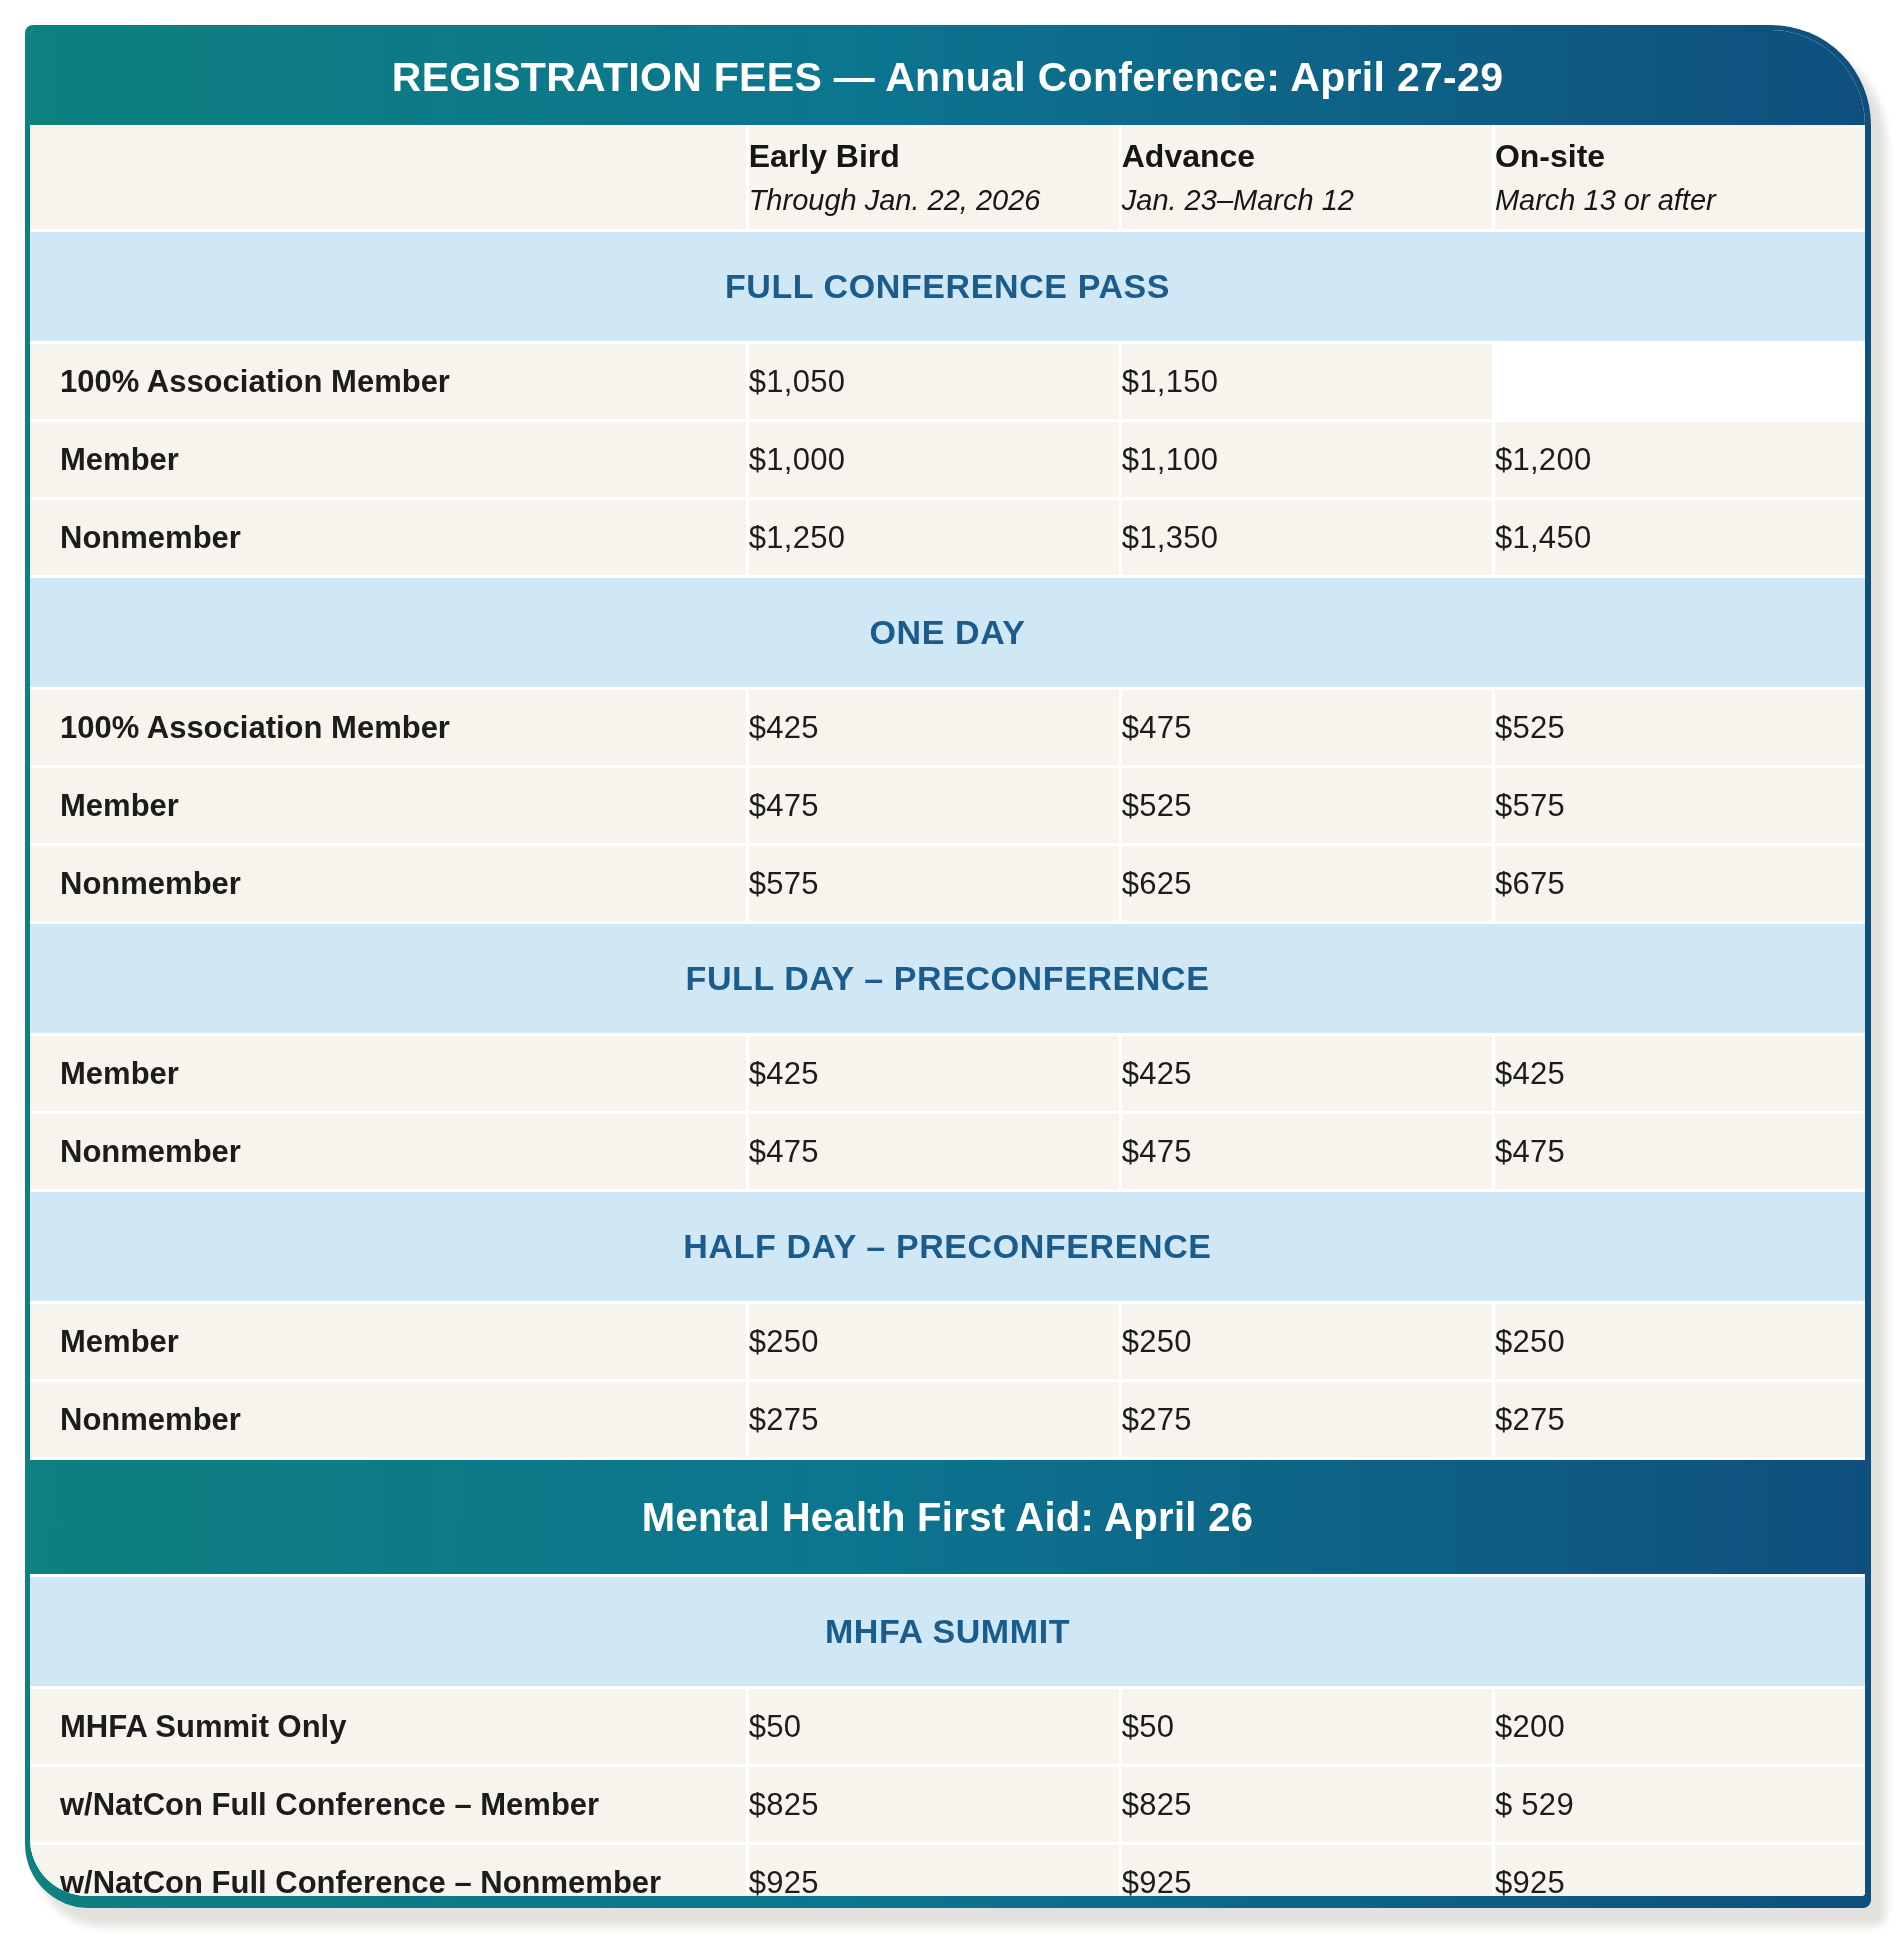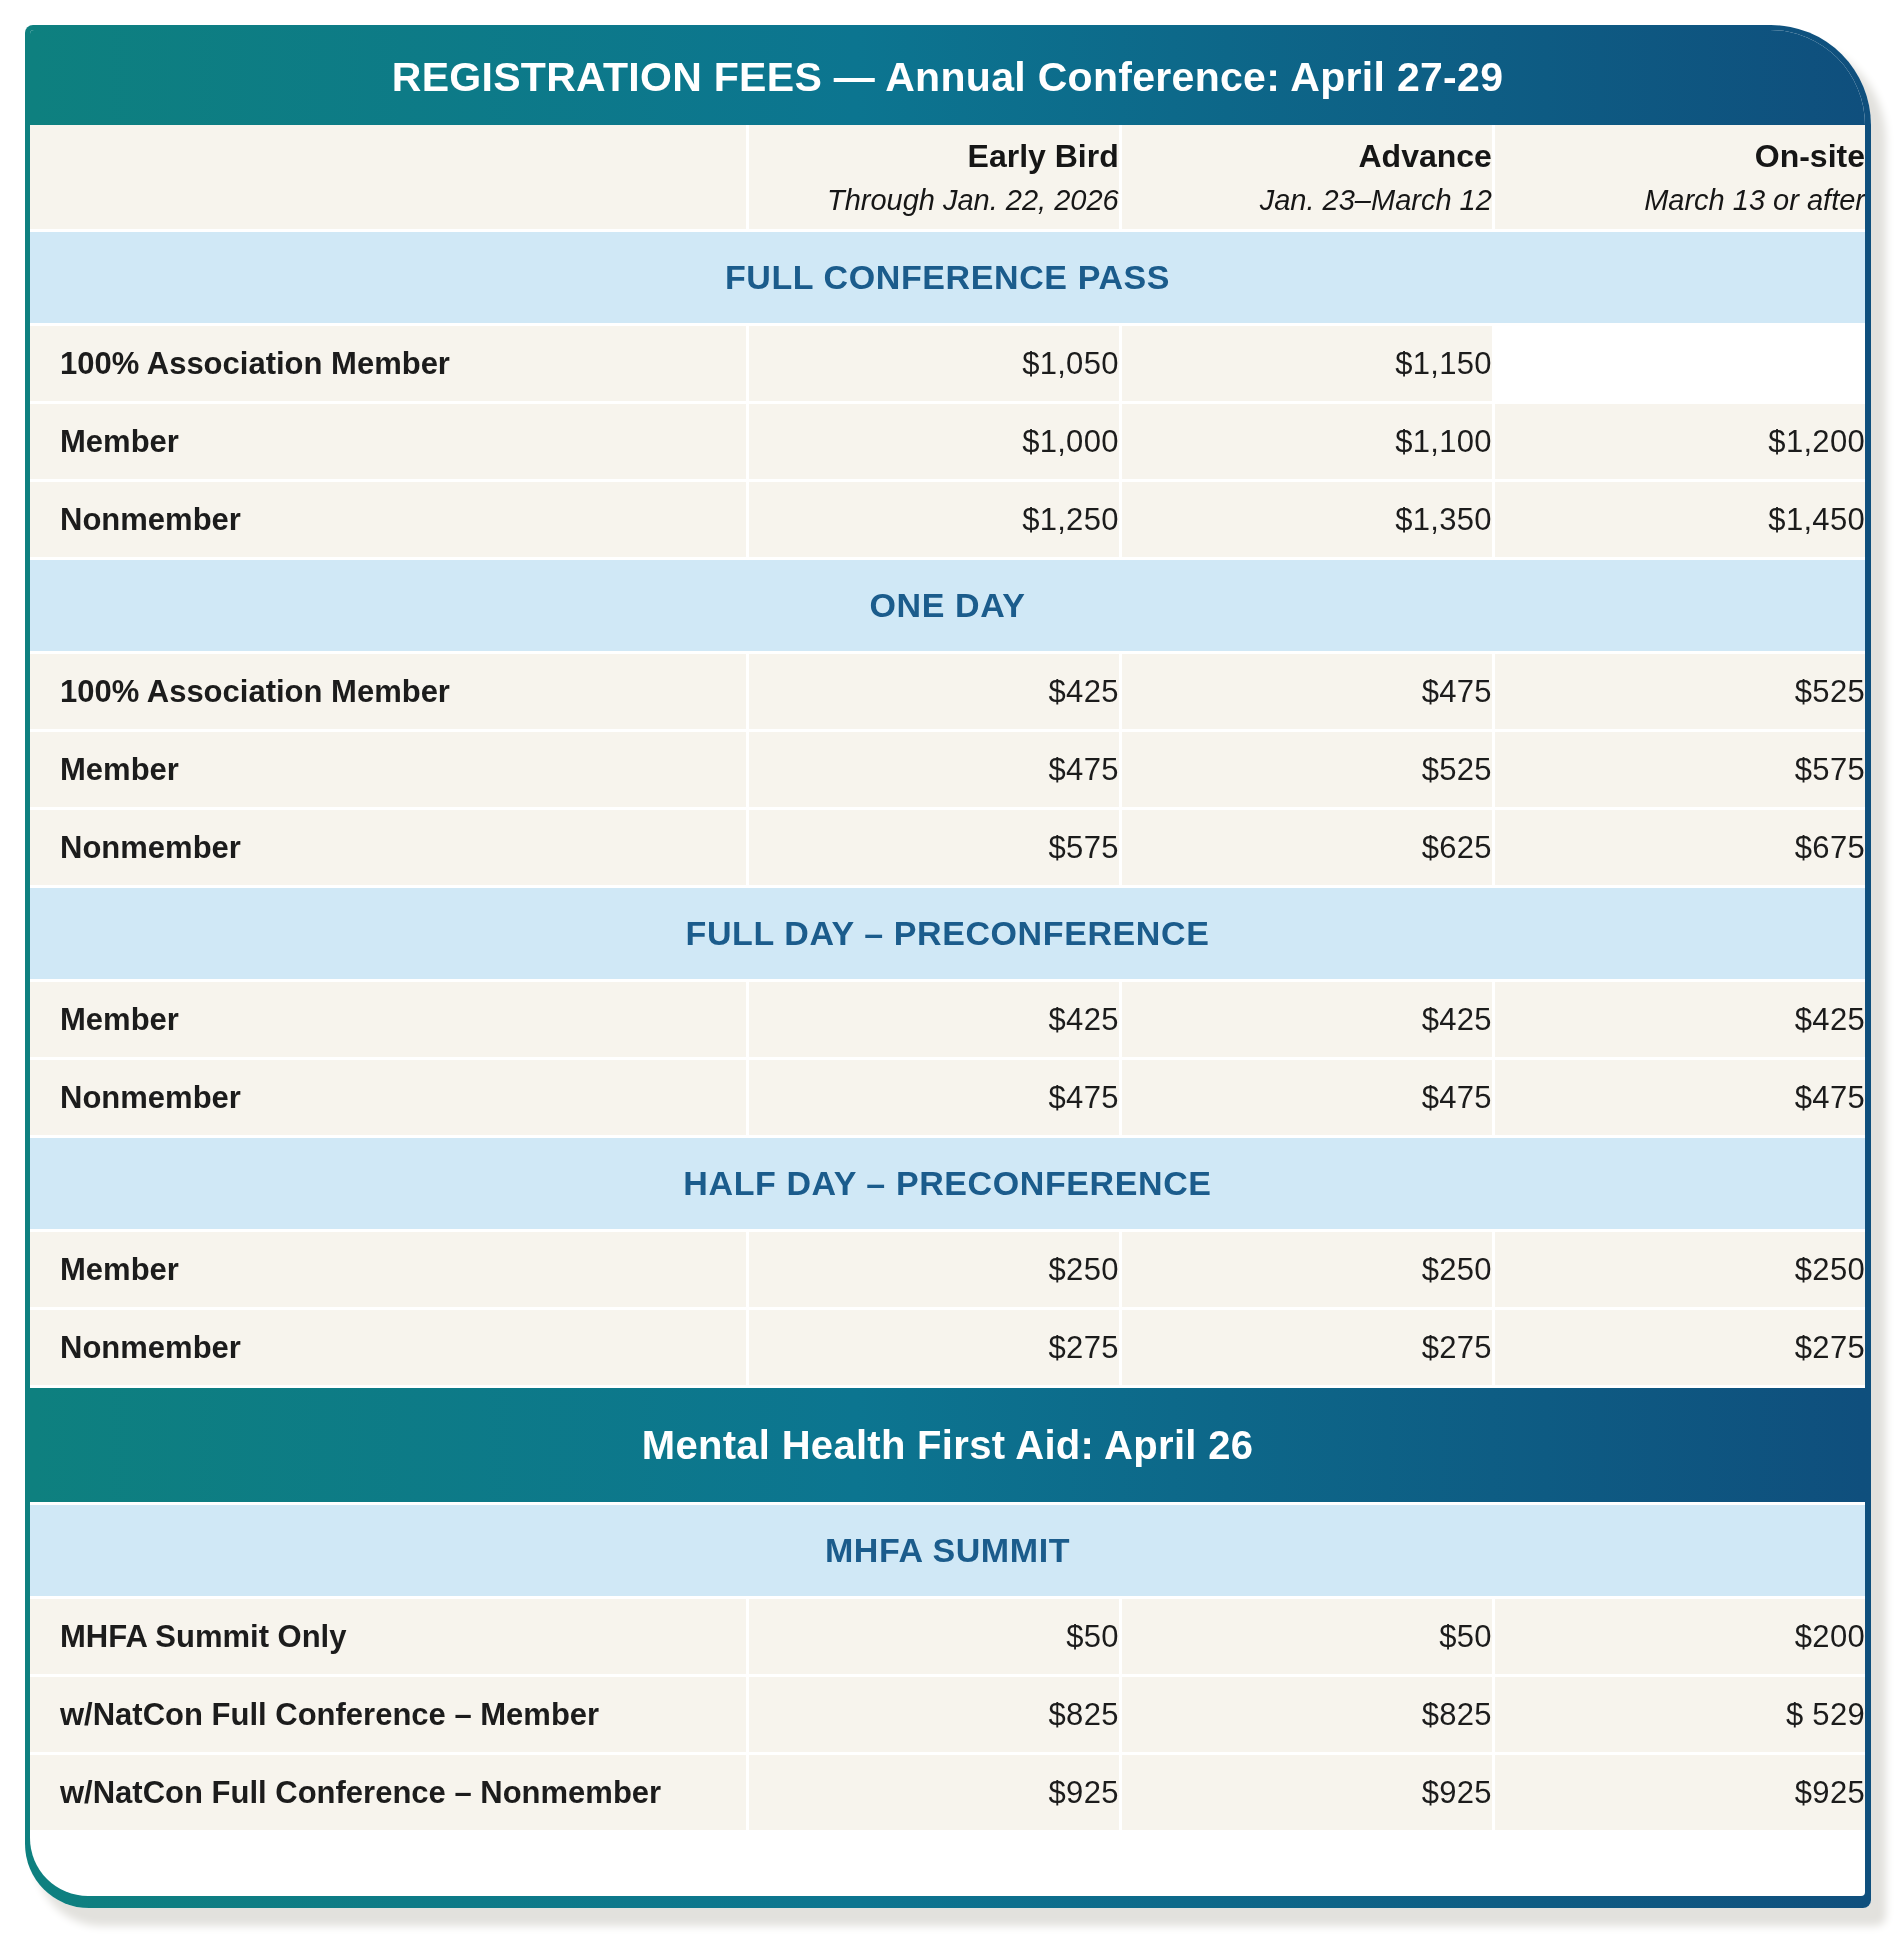--- a/index.html
+++ b/index.html
@@ -38,32 +38,32 @@
     grid-template-columns:39% 1fr 1fr 1fr;
     column-gap:3px;
     background:#ffffff;
     margin-bottom:3px;
   }
   .header-row{ height:104px; }
   .data-row{ height:75px; }
   .cell{
     background:#F7F4ED;
     display:flex; flex-direction:column;
-    align-items:flex-end; justify-content:center;
+    align-items:flex-start; justify-content:center;
   }
   .label-cell{
     align-items:flex-start;
     padding-left:30px; box-sizing:border-box;
     font-weight:bold; font-size:31px; color:#1c1c1c;
   }
   .price-cell{ font-size:31px; color:#1c1c1c; letter-spacing:.3px; }
   .col-title{ font-weight:bold; font-size:32px; color:#161616; }
   .col-sub{ font-style:italic; font-size:29px; color:#161616; margin-top:9px; }
   .band{
-    height:91px; margin-bottom:3px;
+    height:109px; margin-bottom:3px;
     background:#D0E8F6;
     display:flex; align-items:center; justify-content:center;
     color:#1B5C8C; font-weight:bold; font-size:34px; letter-spacing:.6px;
   }
 </style>
 </head>
 <body>
 
 <div class="card">
   <div class="inner">

